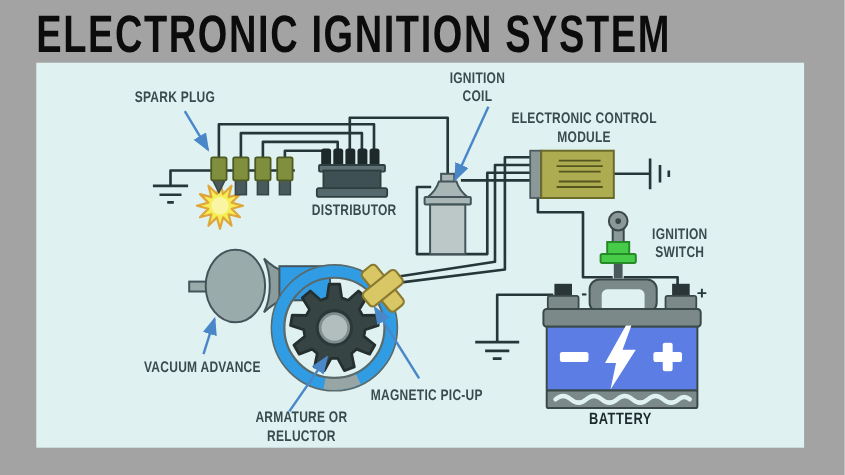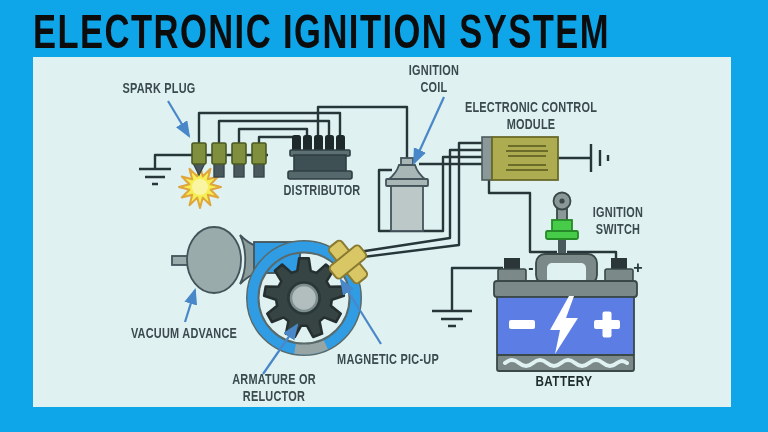--- a/index.html
+++ b/index.html
@@ -1,16 +1,16 @@
 <!DOCTYPE html>
 <html><head>
 <meta charset="utf-8">
 <style>
   html,body{margin:0;padding:0;}
-  .stage{position:relative;width:768px;height:432px;background:#0ea5e9;overflow:hidden;
+  .stage{position:relative;width:768px;height:432px;background:#a3a3a3;overflow:hidden;
          font-family:"Liberation Sans",sans-serif;}
   .panel{position:absolute;left:33px;top:57px;width:698px;height:350px;background:#dff2f1;}
   .title{position:absolute;left:33px;top:4px;font-weight:bold;font-size:48px;color:#0c0c0c;
          letter-spacing:2px;white-space:nowrap;transform:scaleX(.72);transform-origin:left top;}
   svg.diagram{position:absolute;left:0;top:0;}
   .lbl{position:absolute;color:#3a4a4e;font-weight:bold;font-size:14px;letter-spacing:.3px;
        white-space:nowrap;text-align:center;line-height:1.18;
        transform:translateX(-50%) scaleX(.78);transform-origin:center top;}
   .lbl-battery{color:#1d2a2c;font-size:15px;letter-spacing:.6px;}
   .sign{position:absolute;color:#25393b;font-weight:bold;font-size:16px;

